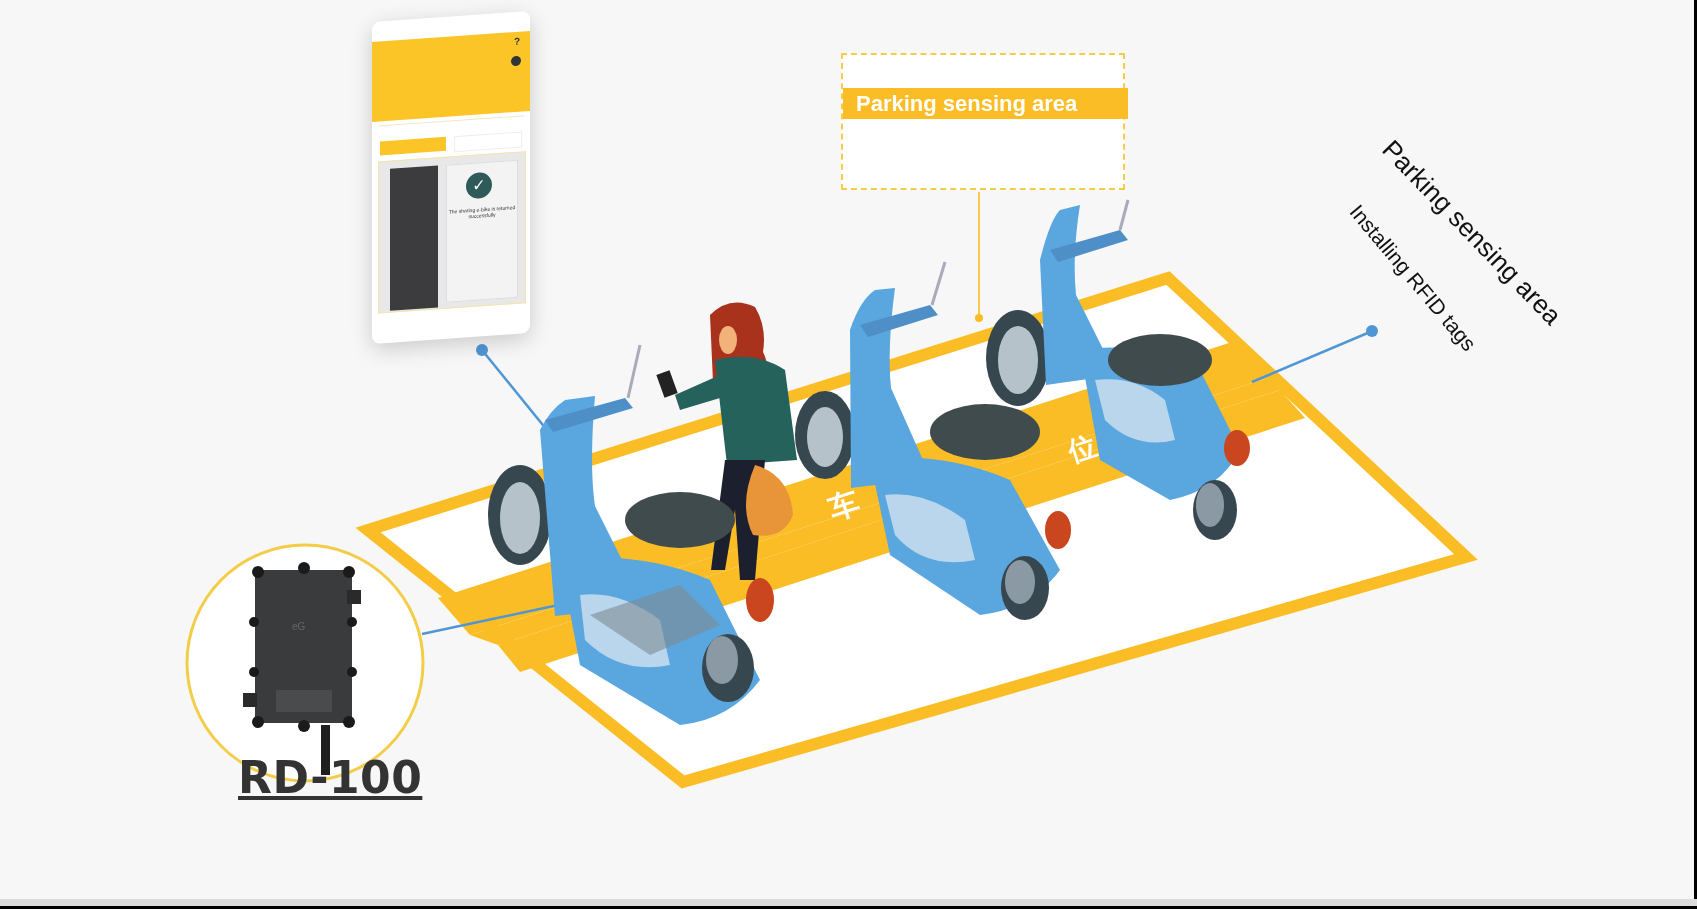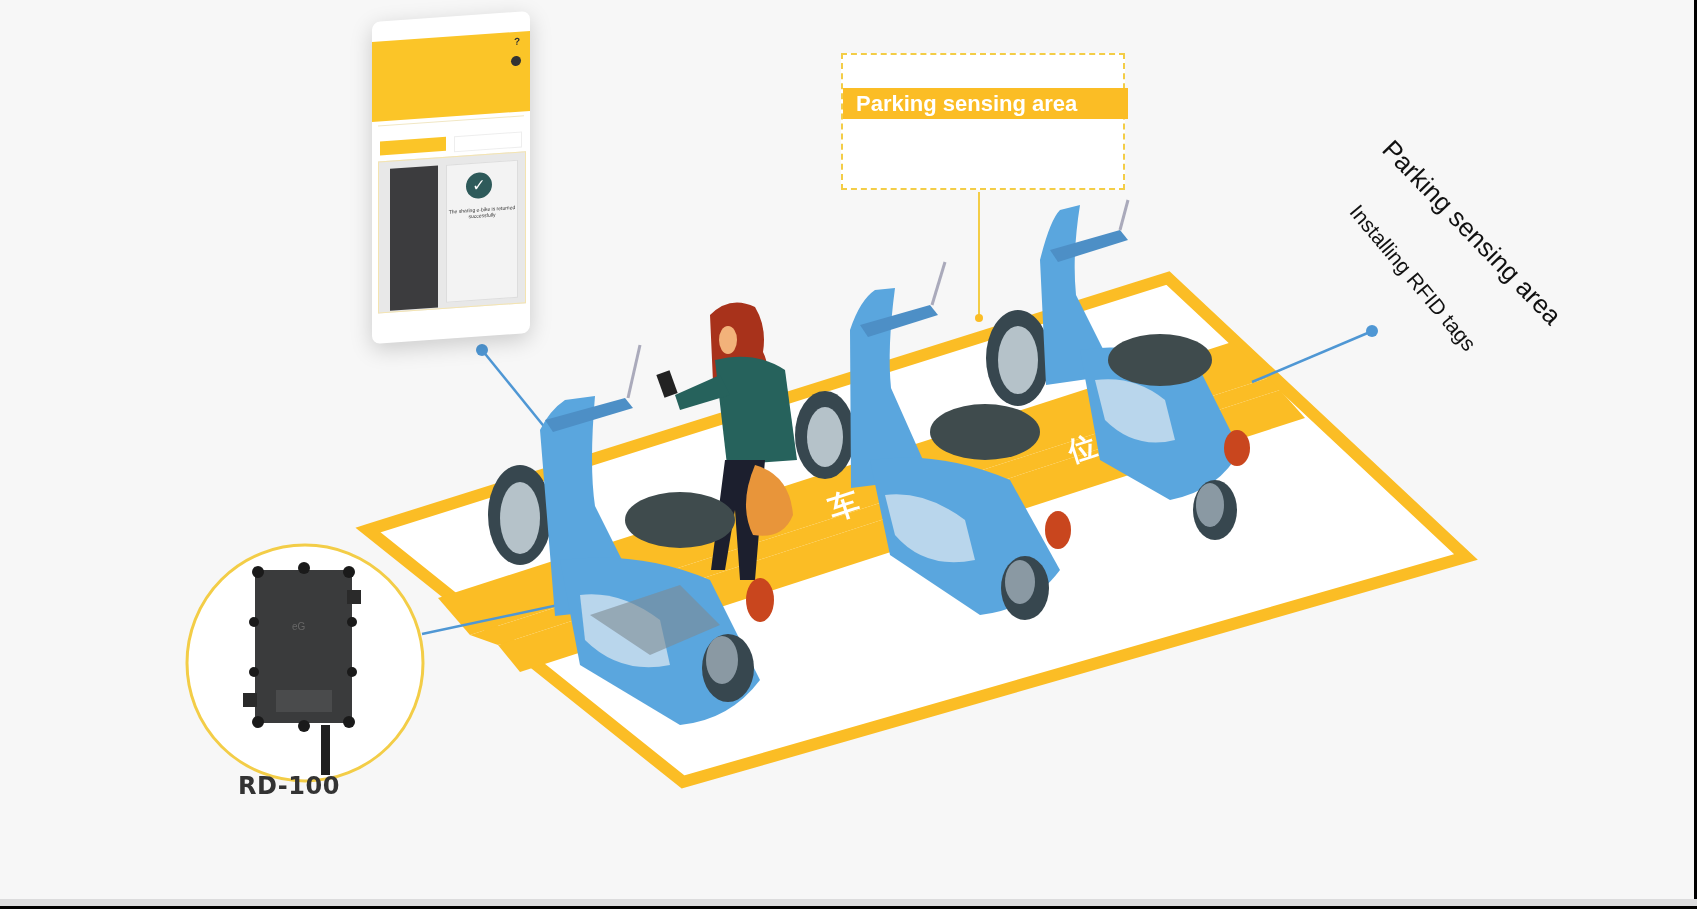--- a/index.html
+++ b/index.html
@@ -9,21 +9,21 @@
   .bottom-strip { position:absolute; left:0; top:899px; width:1697px; height:7px; background:#dcdcdd; }
   .bottom-border { position:absolute; left:0; top:906px; width:1697px; height:3px; background:#000; }
 
   .callout-box { position:absolute; left:841px; top:53px; width:284px; height:137px; border:2px dashed #f3cd47; background:#ffffff; box-sizing:border-box; }
   .callout-band { position:absolute; left:843px; top:88px; width:285px; height:31px; background:#fbbd25; color:#fff; font-weight:bold; font-size:22px; line-height:31px; padding-left:13px; box-sizing:border-box; white-space:nowrap; }
 
   .rot-label { position:absolute; color:#111; white-space:nowrap; transform-origin:0 0; }
   .rot-label.primary { left:1398px; top:134px; font-size:26px; transform:rotate(46deg); }
   .rot-label.secondary { left:1363px; top:200px; font-size:21px; transform:rotate(50deg); }
 
-  .device-label { position:absolute; left:238px; top:772px; font-size:24px; font-weight:bold; color:#333; letter-spacing:0.5px; font-family:"DejaVu Sans", sans-serif; }
+  .device-label { position:absolute; left:238px; top:752px; font-size:44px; font-weight:bold; color:#333; letter-spacing:0.5px; font-family:"DejaVu Sans", sans-serif;text-decoration:underline; }
 
   .phone { position:absolute; left:372px; top:22px; width:158px; height:322px; background:#fff; border-radius:8px; box-shadow:0 6px 22px rgba(0,0,0,0.18); transform:skewY(-4deg); transform-origin:0 0; overflow:hidden; }
   .phone .topbar { position:absolute; left:0; top:20px; width:100%; height:80px; background:#fbc528; }
   .phone .title { position:absolute; left:55px; top:38px; font-size:7px; color:#b1600a; }
   .phone .help { position:absolute; right:10px; top:24px; font-size:10px; color:#333; font-weight:bold; }
   .phone .avatar { position:absolute; right:9px; top:44px; width:10px; height:10px; border-radius:50%; background:#333; }
   .phone .btn { position:absolute; left:8px; top:120px; width:66px; height:14px; background:#fbc528; }
   .phone .btn2 { position:absolute; left:82px; top:120px; width:66px; height:14px; background:#fff; border:1px solid #eee; }
   .phone .rows { position:absolute; left:6px; top:104px; width:146px; height:10px; border-top:1px solid #f1e7c4; }
   .phone .map { position:absolute; left:6px; top:140px; width:146px; height:150px; background:#e8e8e8; border:1px solid #f4e4b0; }

